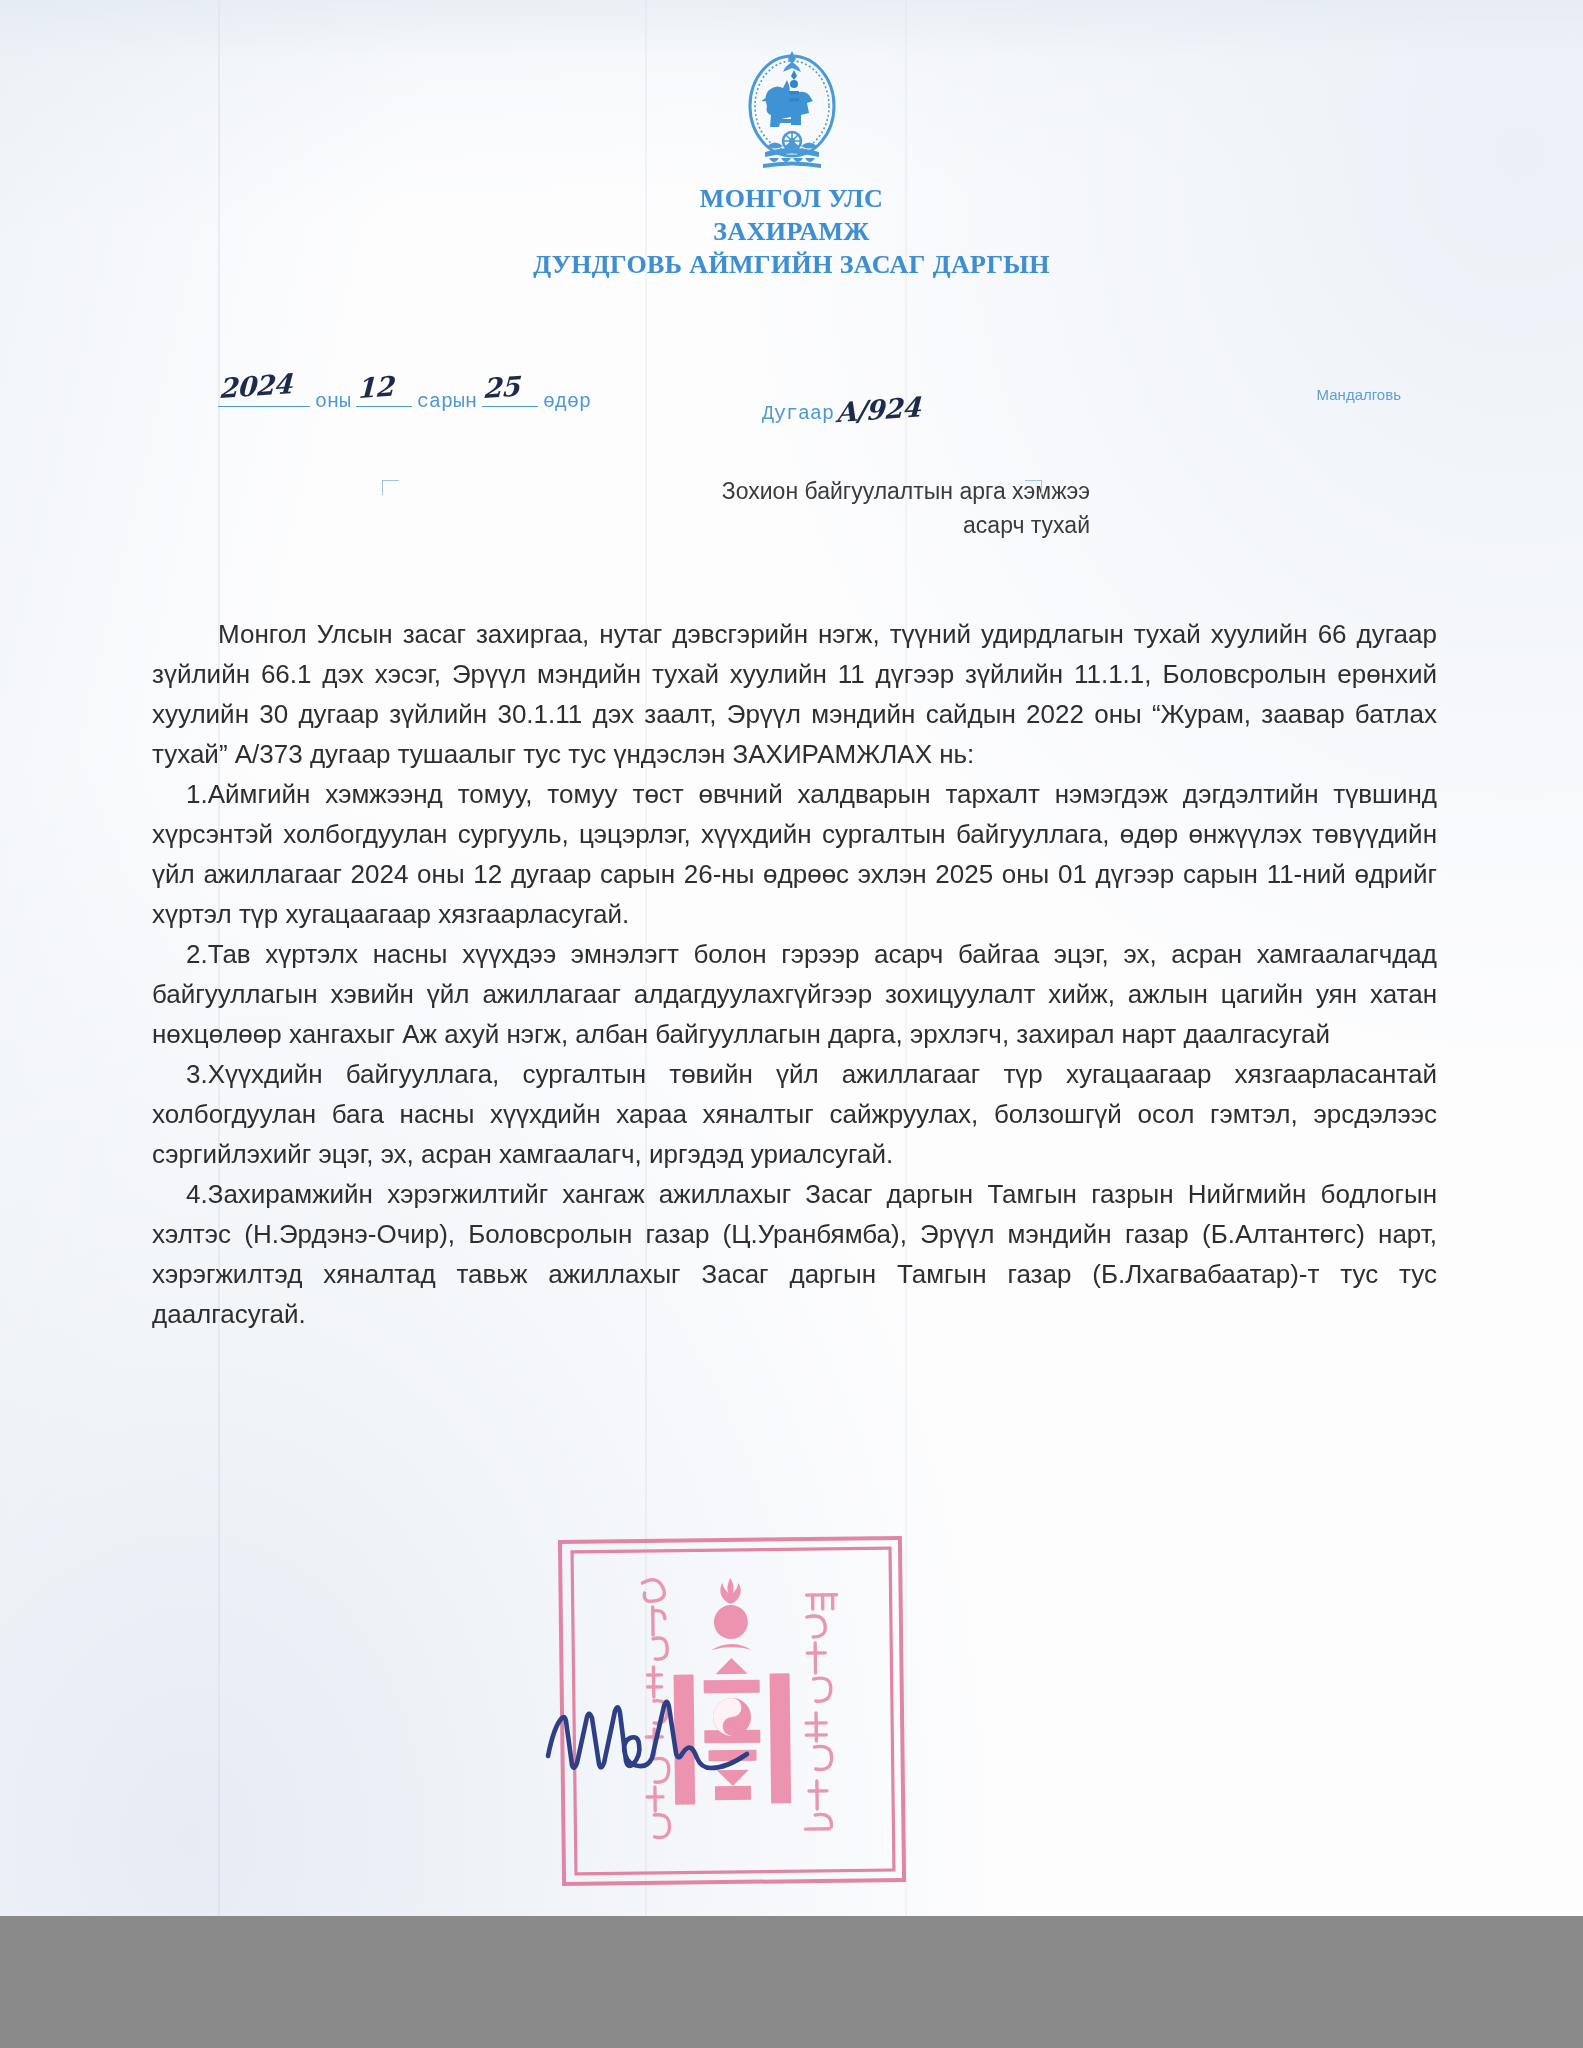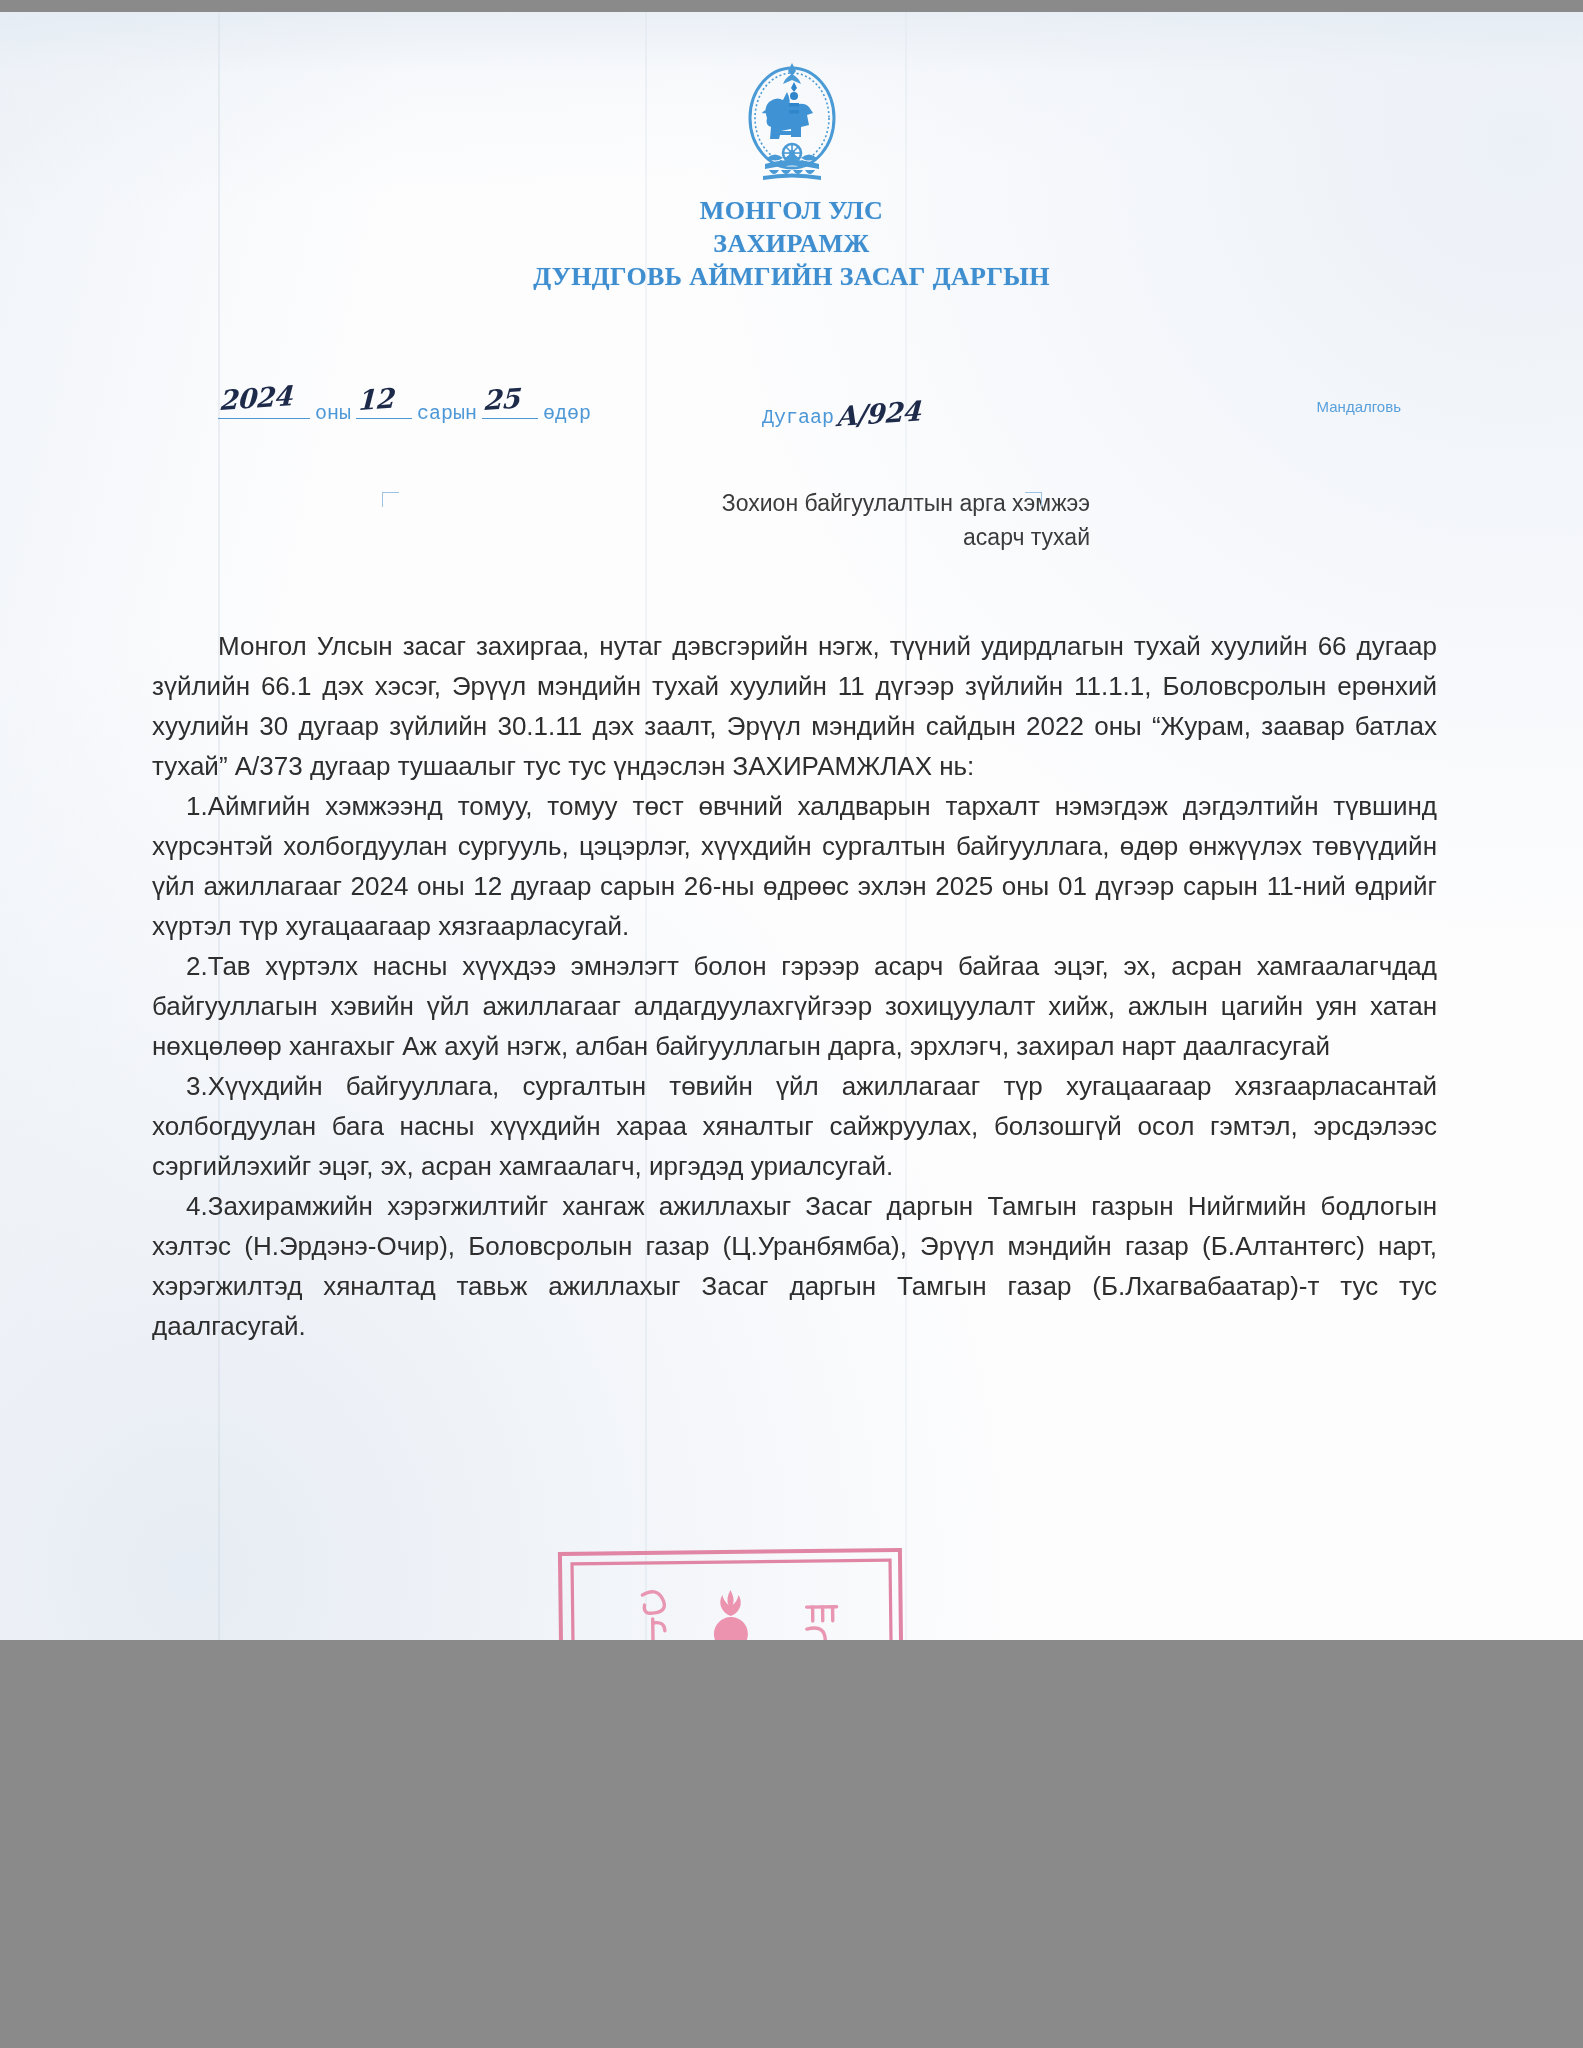--- a/index.html
+++ b/index.html
@@ -3,22 +3,22 @@
 <meta charset="utf-8">
 <style>
   html, body {
     margin: 0;
     padding: 0;
     background: #8a8a8a;
   }
   .page {
     position: relative;
     width: 1583px;
-    height: 1628px;
-    margin: 12px auto;
+    height: 1916px;
+    margin: 0 auto;
     background:
       linear-gradient(103deg, rgba(229,236,244,0.55) 0%, rgba(255,255,255,0) 22%),
       linear-gradient(177deg, rgba(236,241,247,0.6) 0%, rgba(255,255,255,0) 12%),
       radial-gradient(ellipse at 12% 96%, rgba(225,232,241,0.8) 0%, rgba(255,255,255,0) 42%),
       radial-gradient(ellipse at 96% 8%, rgba(228,235,244,0.7) 0%, rgba(255,255,255,0) 38%),
       #fdfdfe;
     overflow: hidden;
     font-family: "Liberation Sans", sans-serif;
     color: #2b2b2b;
   }
@@ -108,21 +108,21 @@
     letter-spacing: -0.5px;
     transform: rotate(-4deg) skewX(-8deg);
     transform-origin: left bottom;
     white-space: nowrap;
   }
   .date-label { color: #4c97d6; font-size: 20px; font-family: Liberation Mono, monospace; }
 
   .docnum {
     position: absolute;
     left: 762px;
-    top: 2px;
+    top: 10px;
     display: flex;
     align-items: baseline;
     gap: 4px;
     white-space: nowrap;
   }
   .docnum .hand-inline {
     color: #1d2a4a;
     font-family: "DejaVu Serif", serif;
     font-style: italic;
     font-weight: bold;

